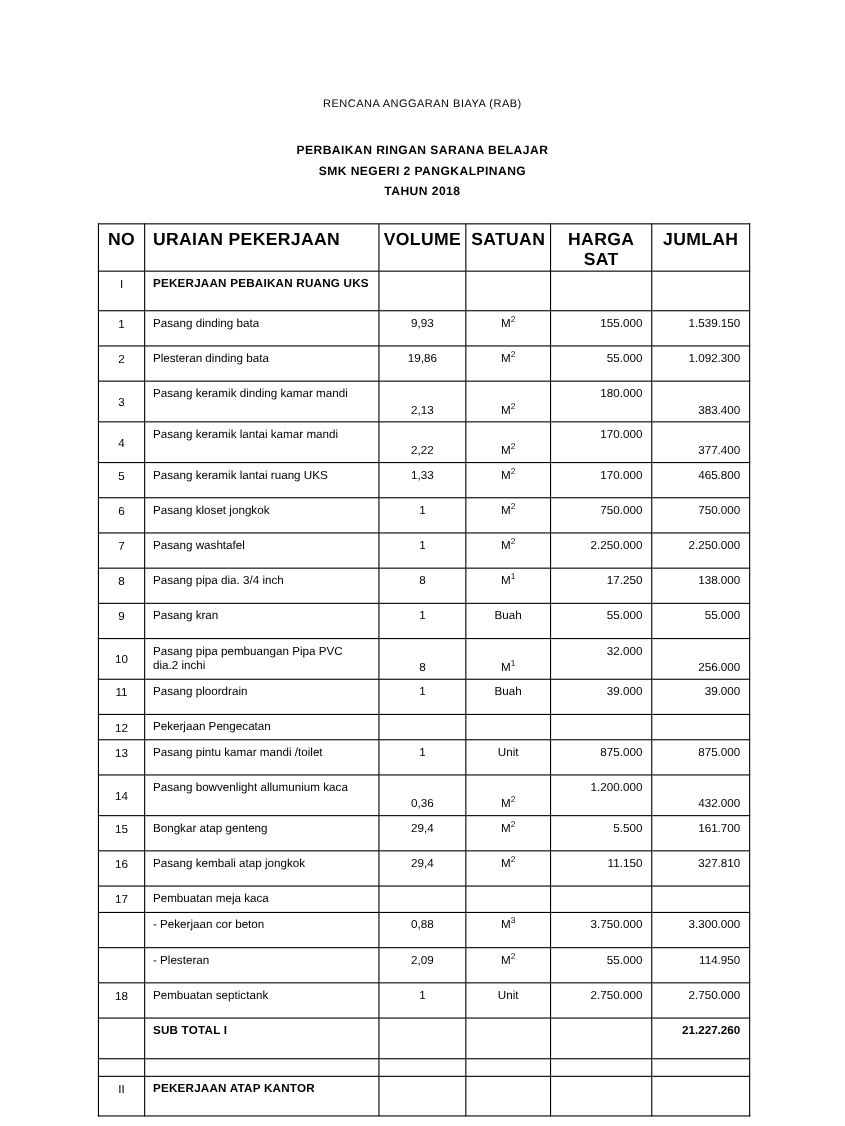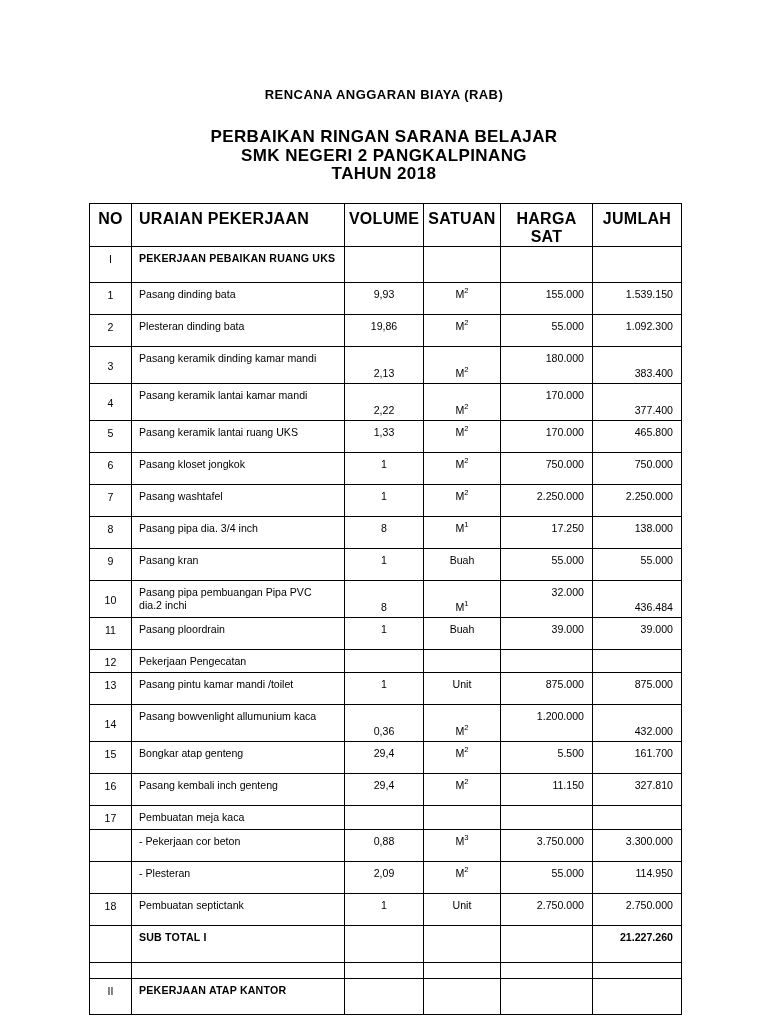--- a/index.html
+++ b/index.html
@@ -22,30 +22,30 @@
     box-sizing: border-box;
     overflow: hidden;
   }
 
   
   .titles {
     padding-top: 88px;
     text-align: center;
   }
   .title-main {
-    font-size: 13px;
-    font-weight: bold;
+    font-size: 10px;
+    font-weight: normal;
     letter-spacing: 0.45px;
     line-height: 14px;
   }
   .title-block {
     margin-top: 26px;
   }
   .title-sub {
-    font-size: 17px;
+    font-size: 11px;
     font-weight: bold;
     letter-spacing: 0.4px;
     line-height: 18.5px;
   }
 
   
   .table-wrap {
     margin: 19px 0 0 89px;
     width: 592px;
   }
@@ -363,21 +363,21 @@
             <td class="lower2">
               <div class="cell ctr">8</div>
             </td>
             <td class="lower2">
               <div class="cell ctr"><span>M</span><span class="sup">1</span></div>
             </td>
             <td class="lower">
               <div class="cell rgt">32.000</div>
             </td>
             <td class="lower2">
-              <div class="cell rgt">436.484</div>
+              <div class="cell rgt">256.000</div>
             </td>
           </tr>
           <tr class="r-tall">
             <td>
               <div class="no-cell">11</div>
             </td>
             <td>
               <div class="cell desc">Pasang ploordrain</div>
             </td>
             <td class="lower">
@@ -471,21 +471,21 @@
             </td>
             <td class="lower">
               <div class="cell rgt">161.700</div>
             </td>
           </tr>
           <tr class="r-tall">
             <td>
               <div class="no-cell">16</div>
             </td>
             <td>
-              <div class="cell desc">Pasang kembali inch genteng</div>
+              <div class="cell desc">Pasang kembali atap jongkok</div>
             </td>
             <td class="lower">
               <div class="cell ctr">29,4</div>
             </td>
             <td class="lower">
               <div class="cell ctr"><span>M</span><span class="sup">2</span></div>
             </td>
             <td>
               <div class="cell rgt">11.150</div>
             </td>

